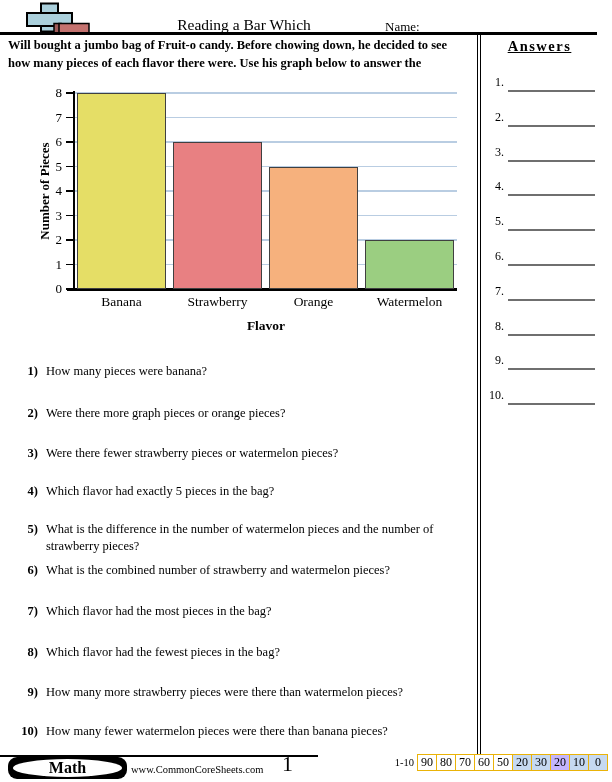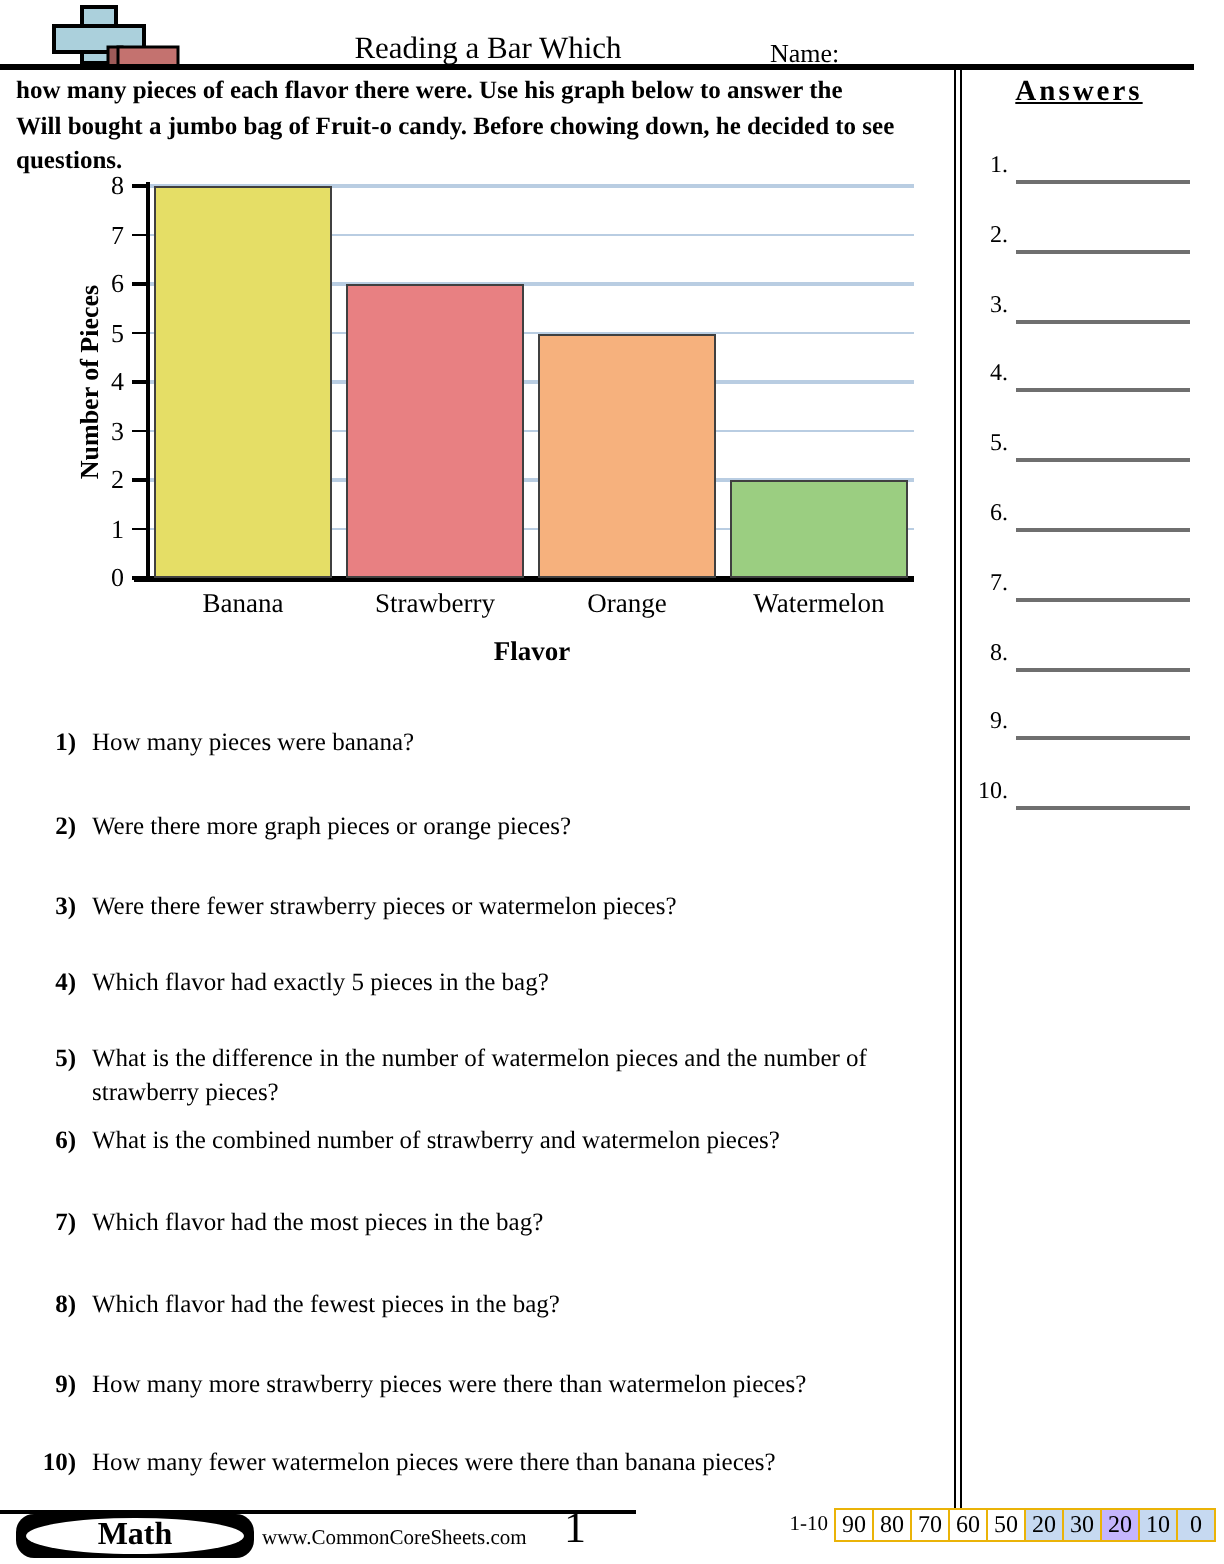--- a/index.html
+++ b/index.html
@@ -68,23 +68,22 @@
       <rect x="30.5" y="13.5" width="14" height="10" fill="#abd0dc"></rect>
       <rect x="42" y="22.5" width="7" height="9.5" fill="#9e5a58" stroke="#000" stroke-width="1.5"></rect>
       <rect x="47" y="22.5" width="30" height="9.5" fill="#c4726f" stroke="#000" stroke-width="1.5"></rect>
     </svg>
   </div>
   <div class="page-title">Reading a Bar Which</div>
   <div class="name-label">Name:</div>
   <div class="header-rule"></div>
 
   <div class="intro">
+      <div>Will bought a jumbo bag of Fruit-o candy. Before chowing down, he decided to see</div>
       <div>how many pieces of each flavor there were. Use his graph below to answer the</div>
-      <div>Will bought a jumbo bag of Fruit-o candy. Before chowing down, he decided to see</div>
-      <div>questions.</div>
     </div>
 
   <div class="chart">
     <div class="y-title">Number of Pieces</div>
     <div class="x-title">Flavor</div>
   <div class="ytick" style="top: 281px;">0</div>
       <div class="ymark" style="top: 288px;"></div>
       <div class="grid" style="top: 263.9px; background: rgb(185, 205, 226);"></div>
       <div class="ytick" style="top: 256.5px;">1</div>
       <div class="ymark" style="top: 263.5px;"></div>

